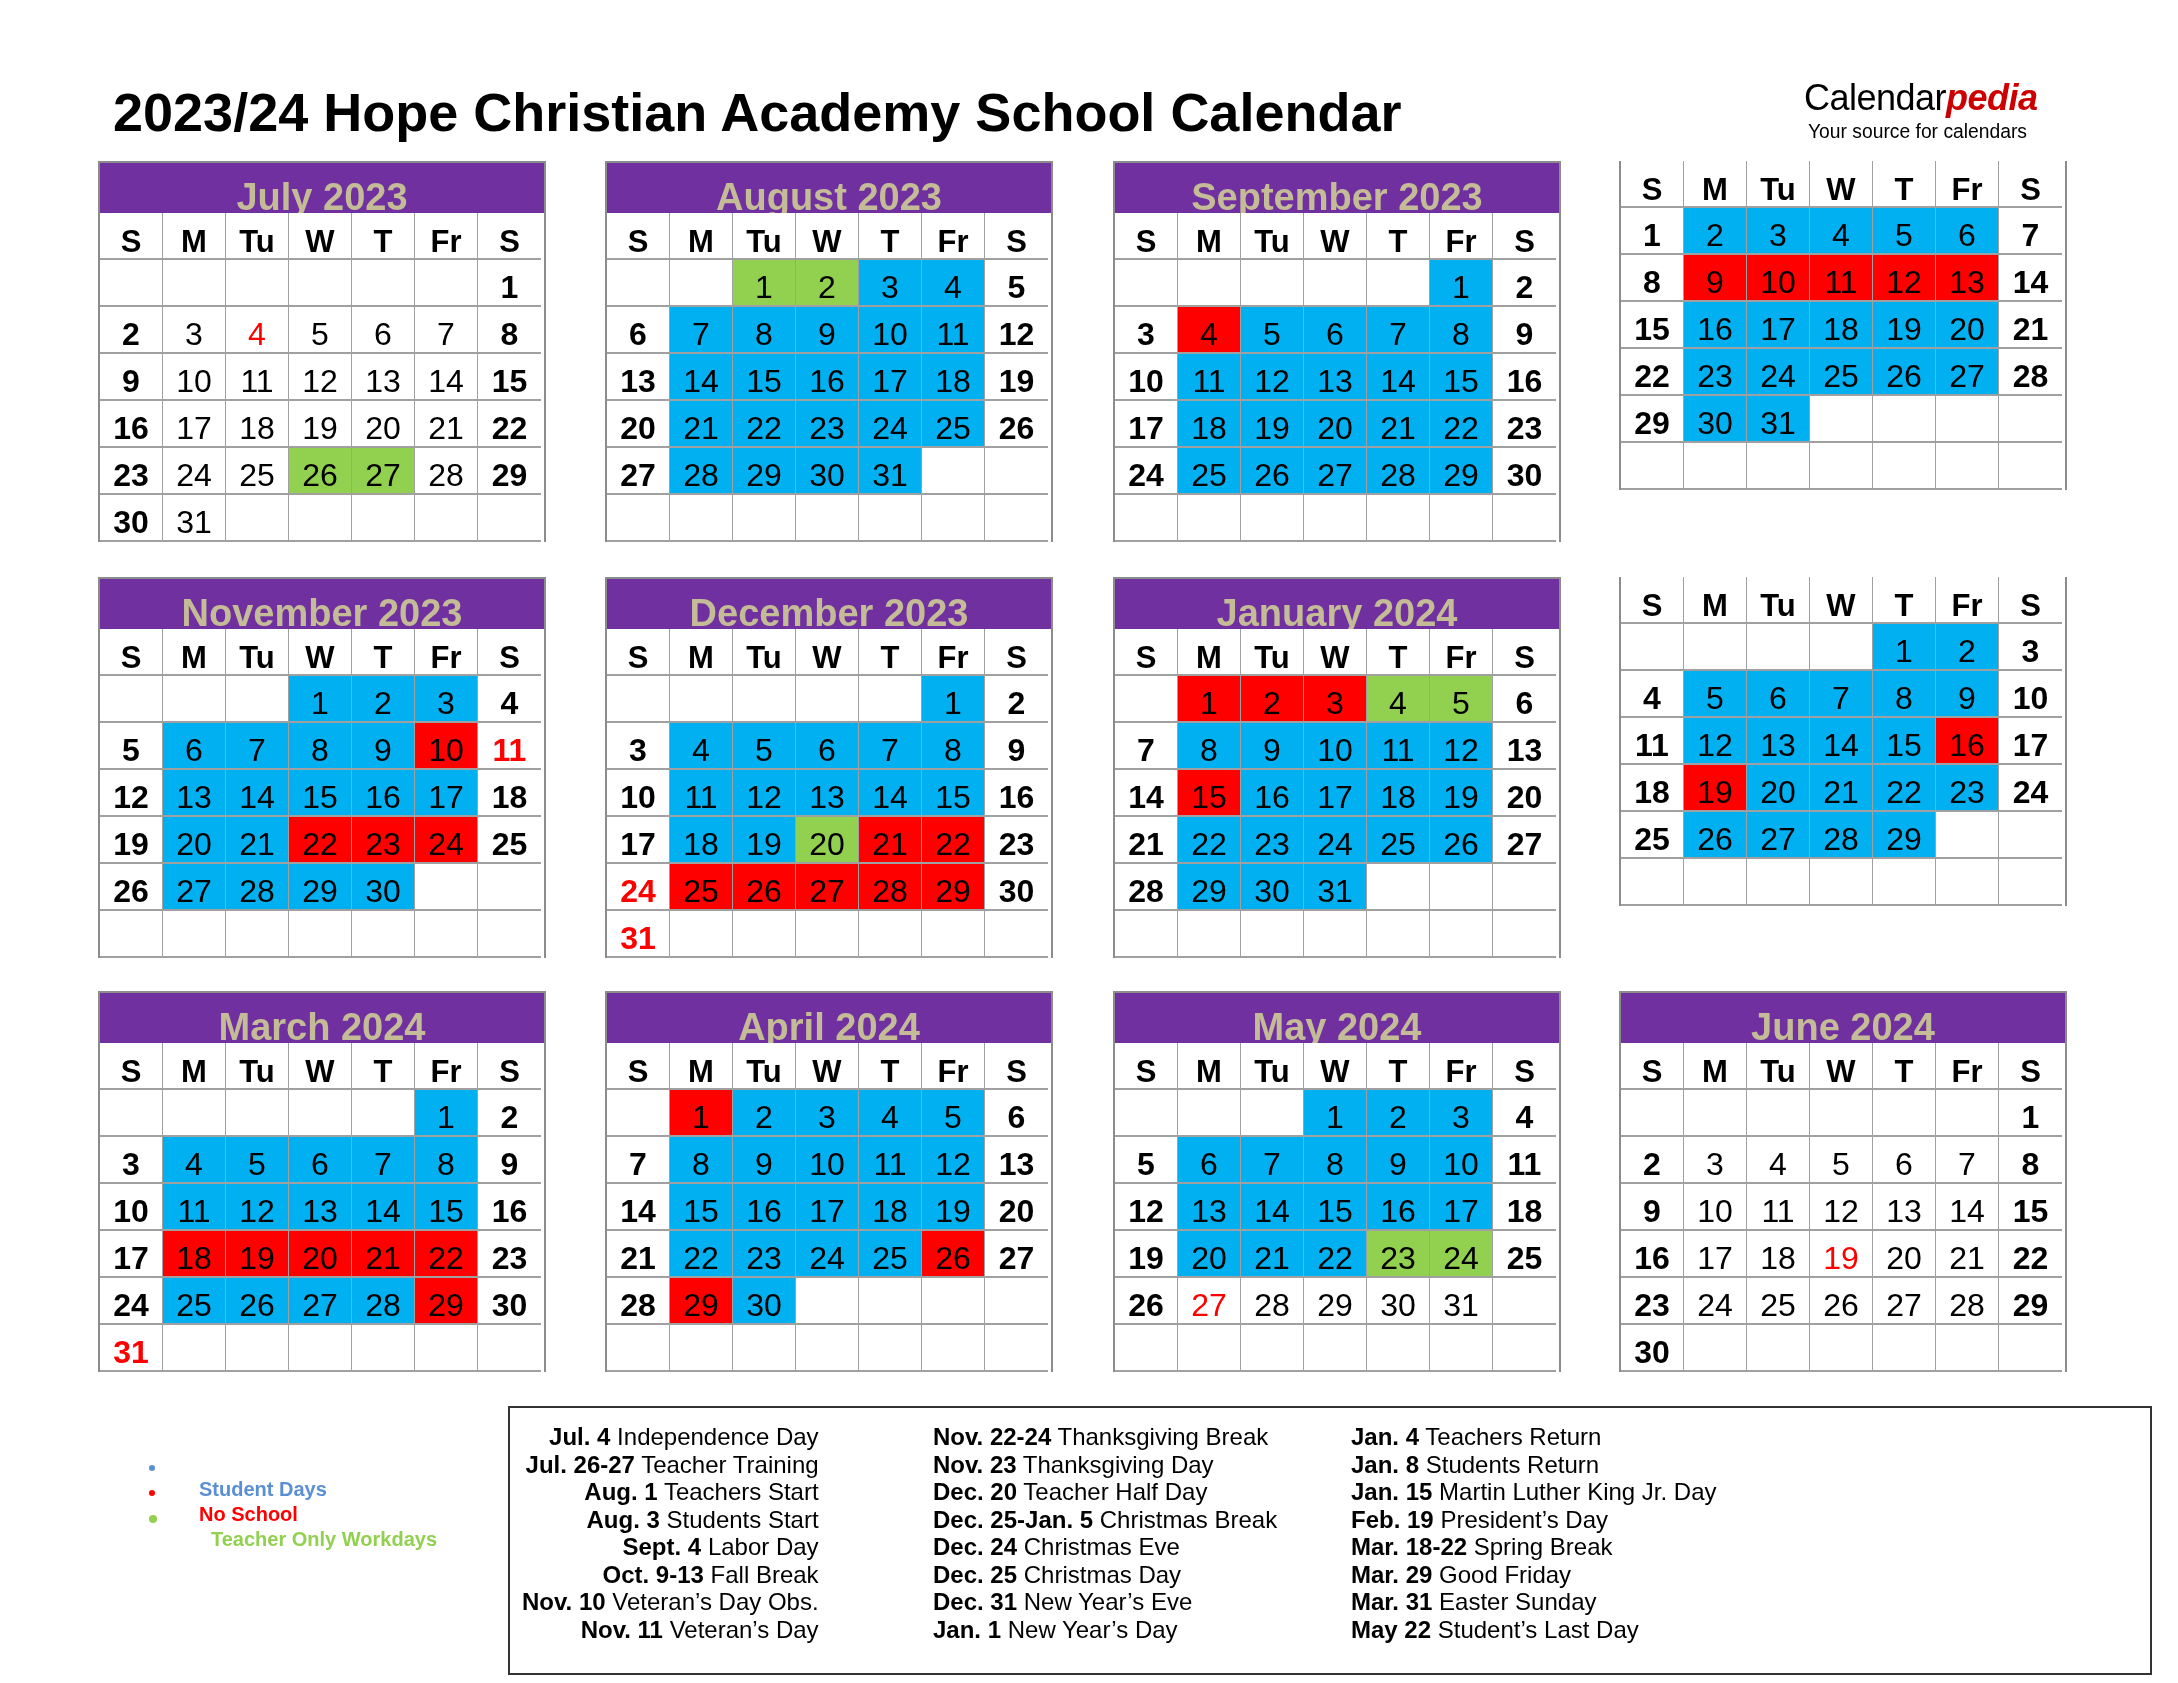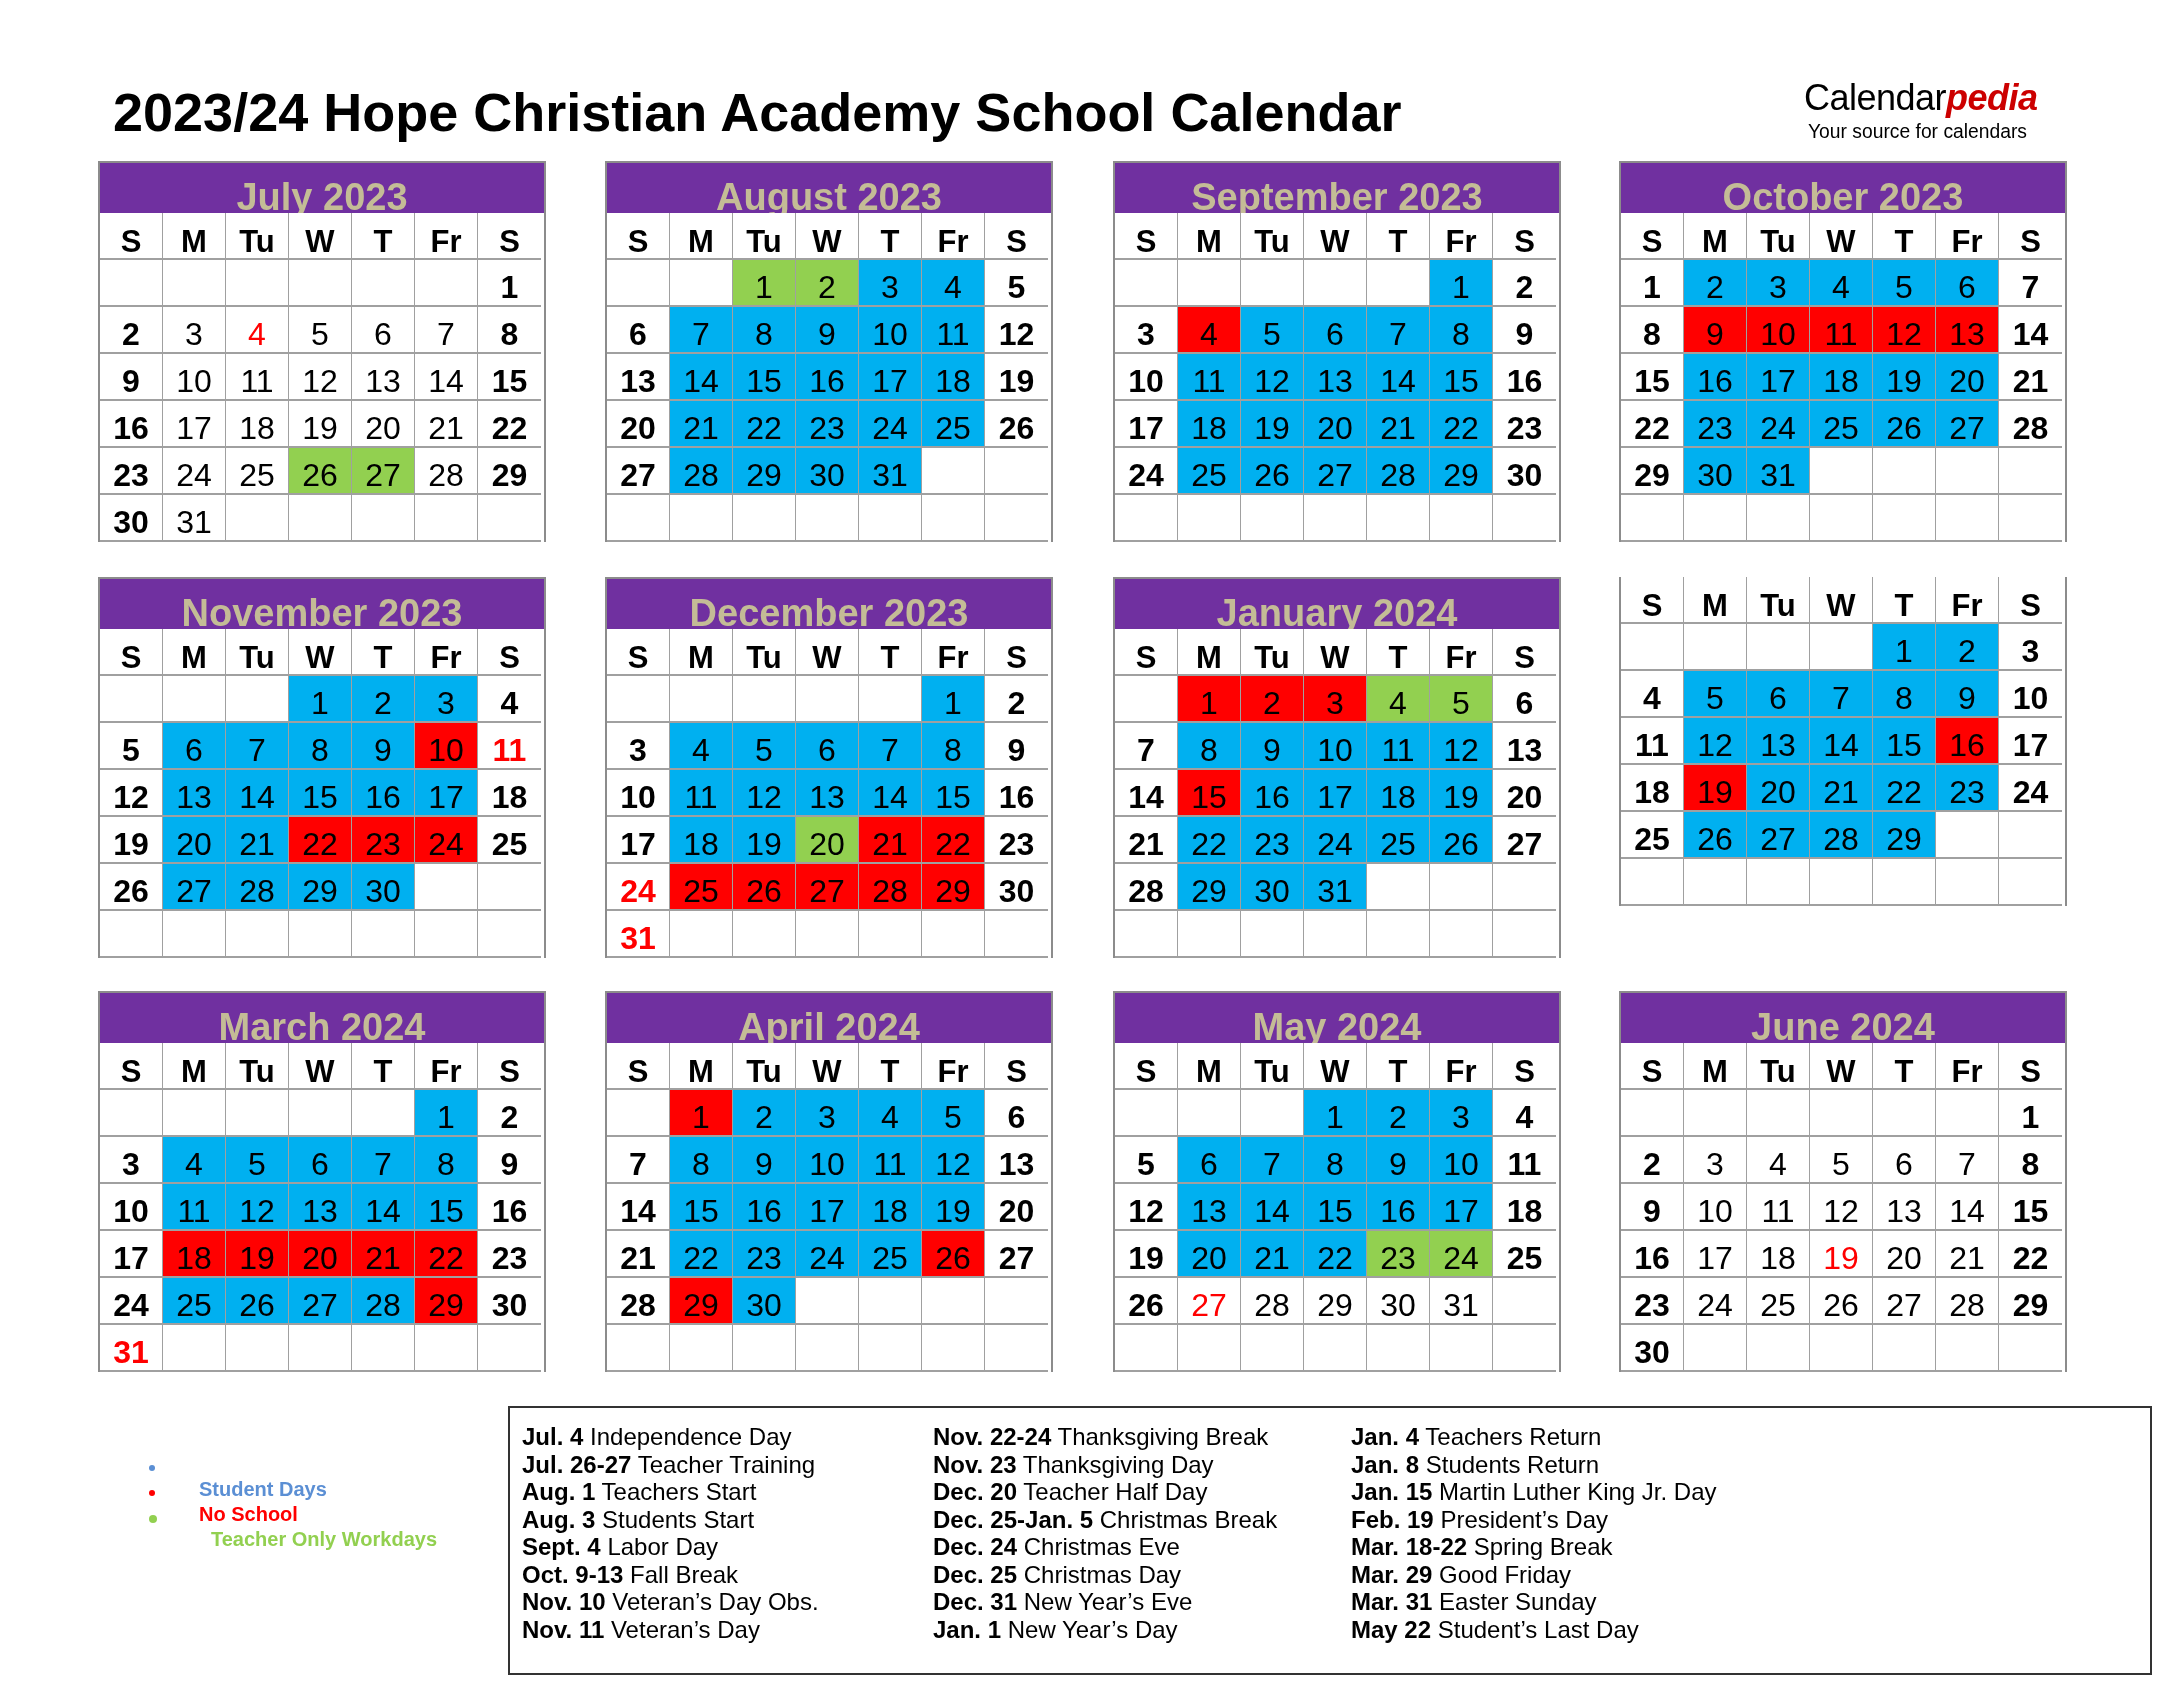--- a/index.html
+++ b/index.html
@@ -227,21 +227,20 @@
         <div class="cell"></div>
         <div class="cell"></div>
         <div class="cell"></div>
         <div class="cell"></div>
         <div class="cell"></div>
         <div class="cell"></div>
         <div class="cell"></div>
       </div>
     </div>
     <div class="month" style="left: 1619px; top: 161px;">
-      <div class="mhead">October 2023</div>
       <div class="grid">
         <div class="cell dow">S</div>
         <div class="cell dow">M</div>
         <div class="cell dow">Tu</div>
         <div class="cell dow">W</div>
         <div class="cell dow">T</div>
         <div class="cell dow">Fr</div>
         <div class="cell dow">S</div>
         <div class="cell we">1</div>
         <div class="cell blue">2</div>
@@ -729,21 +728,21 @@
       <span class="dot" style="background: rgb(255, 0, 0);"></span>
       <span class="txt" style="color: rgb(255, 0, 0);">No School</span>
     </div>
     <div class="li green">
       <span class="dot" style="background: rgb(146, 208, 80);"></span>
       <span class="txt" style="color: rgb(146, 208, 80);">Teacher Only Workdays</span>
     </div>
   </div>
 
 <div class="notes" id="notes">
-    <div class="col" style="left: 12px;">
+    <div class="col" style="left: 12px; text-align: right;">
       <div class="ln"><b>Jul. 4</b> <span>Independence Day</span></div>
       <div class="ln"><b>Jul. 26-27</b> <span>Teacher Training</span></div>
       <div class="ln"><b>Aug. 1</b> <span>Teachers Start</span></div>
       <div class="ln"><b>Aug. 3</b> <span>Students Start</span></div>
       <div class="ln"><b>Sept. 4</b> <span>Labor Day</span></div>
       <div class="ln"><b>Oct. 9-13</b> <span>Fall Break</span></div>
       <div class="ln"><b>Nov. 10</b> <span>Veteran’s Day Obs.</span></div>
       <div class="ln"><b>Nov. 11</b> <span>Veteran’s Day</span></div>
     </div>
     <div class="col" style="left: 423px;">

